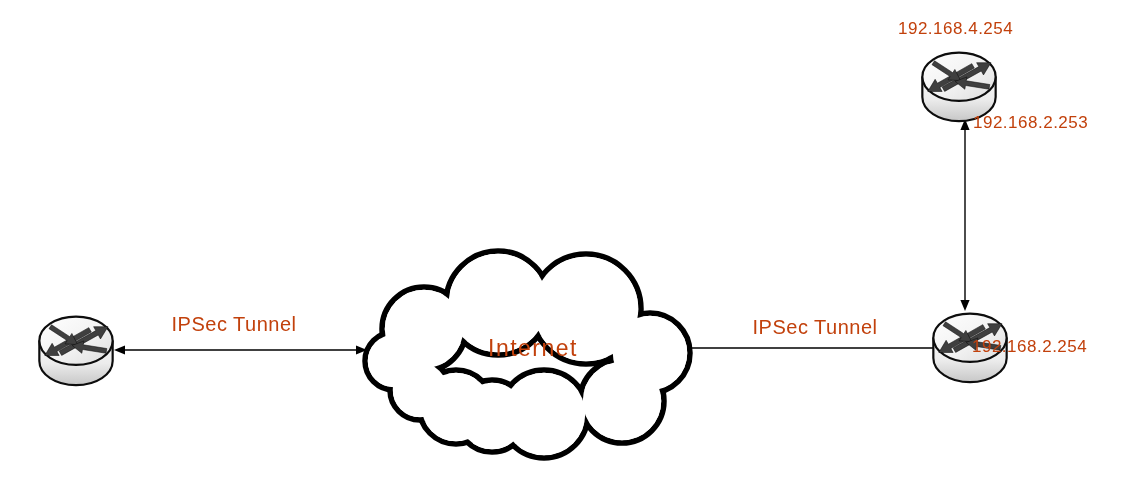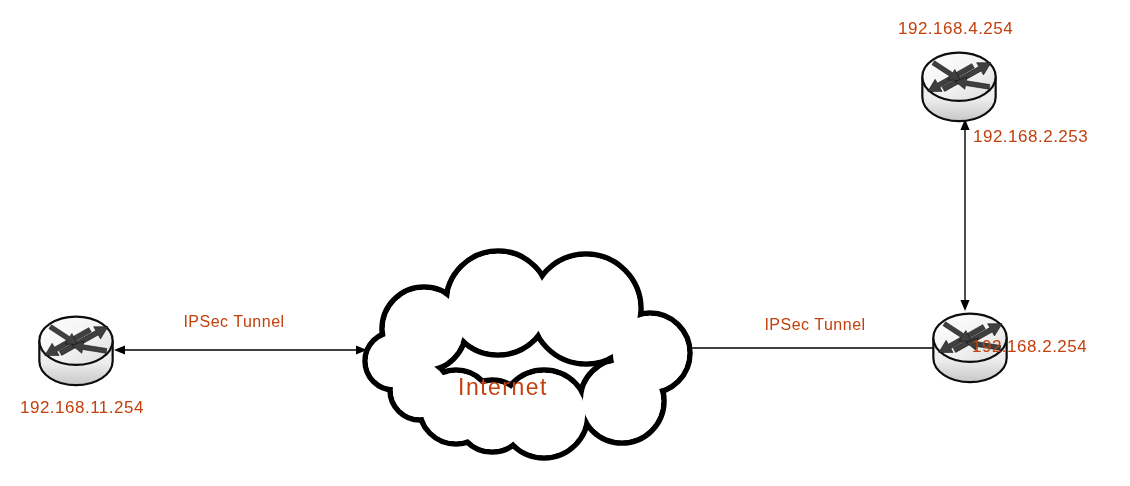--- a/index.html
+++ b/index.html
@@ -24,21 +24,21 @@
     position: absolute;
     color: #c2410c;
     white-space: nowrap;
     line-height: 1.1;
   }
   .ip-label {
     font-size: 17px;
     letter-spacing: 0.5px;
   }
   .tunnel-label {
-    font-size: 16px;
+    font-size: 20px;
     letter-spacing: 0.5px;
     transform: translateX(-50%);
   }
   .cloud-label {
     font-size: 23px;
     letter-spacing: 1.5px;
     transform: translateX(-50%);
   }
 </style>
 </head>
@@ -120,27 +120,26 @@
       <use href="#router-icon-def"></use>
     </g>
     <g transform="translate(920,51) scale(0.78)">
       <use href="#router-icon-def"></use>
     </g>
     <g transform="translate(931,312) scale(0.78)">
       <use href="#router-icon-def"></use>
     </g>
   </svg>
 
-  <div class="lbl ip-label" style="left:20px; top:399px;">192.168.11.254</div>
 
   <div class="lbl tunnel-label" style="left:234px; top:313px;">IPSec Tunnel</div>
 
-  <div class="lbl cloud-label" style="left:503px; top:336px;margin-top:39px;">Internet</div>
+  <div class="lbl cloud-label" style="left:533px; top:336px;">Internet</div>
 
   <div class="lbl tunnel-label" style="left:815px; top:316px;">IPSec Tunnel</div>
 
   <div class="lbl ip-label" style="left:898px; top:20px;">192.168.4.254</div>
 
-  <div class="lbl ip-label" style="left:973px; top:128px;">192.168.2.253</div>
+  <div class="lbl ip-label" style="left:973px; top:114px;">192.168.2.253</div>
 
   <div class="lbl ip-label" style="left:972px; top:338px;">192.168.2.254</div>
 
 </div>
 
 </body></html>

